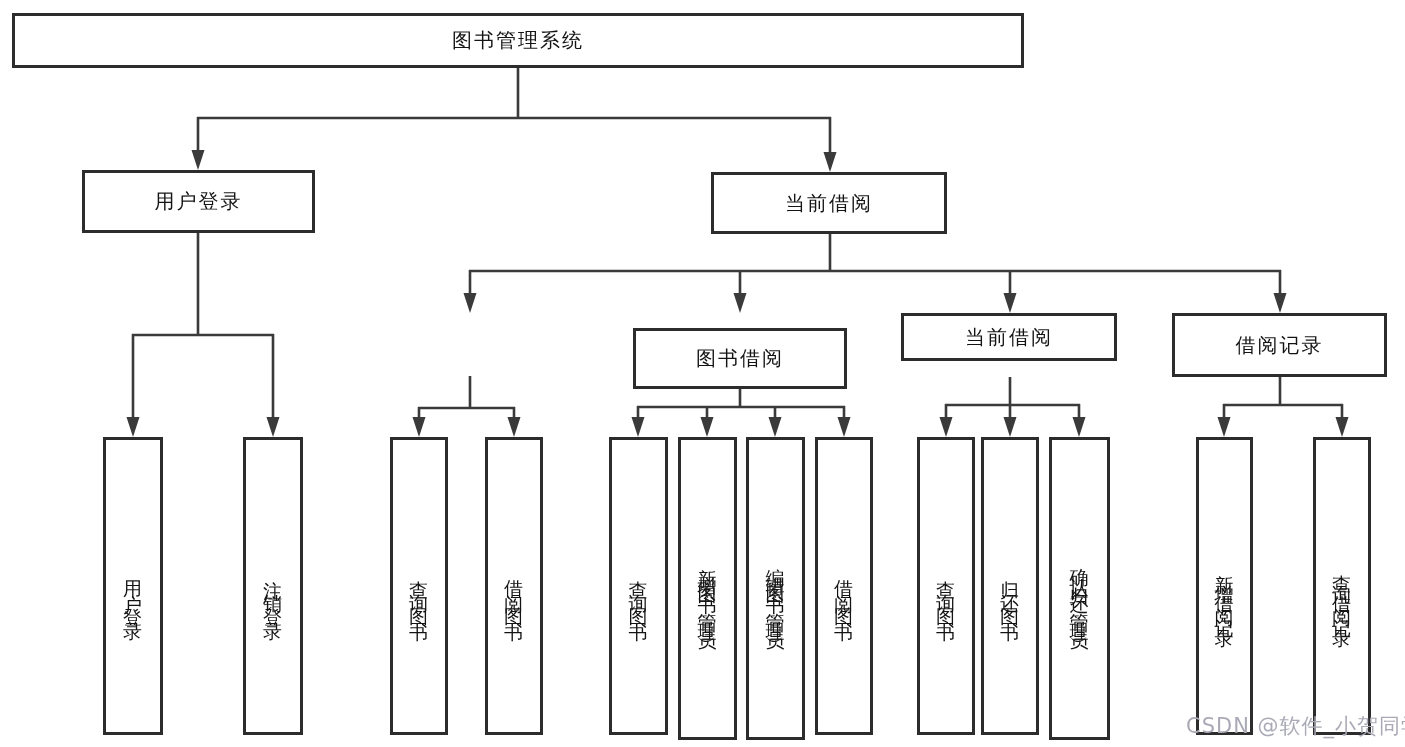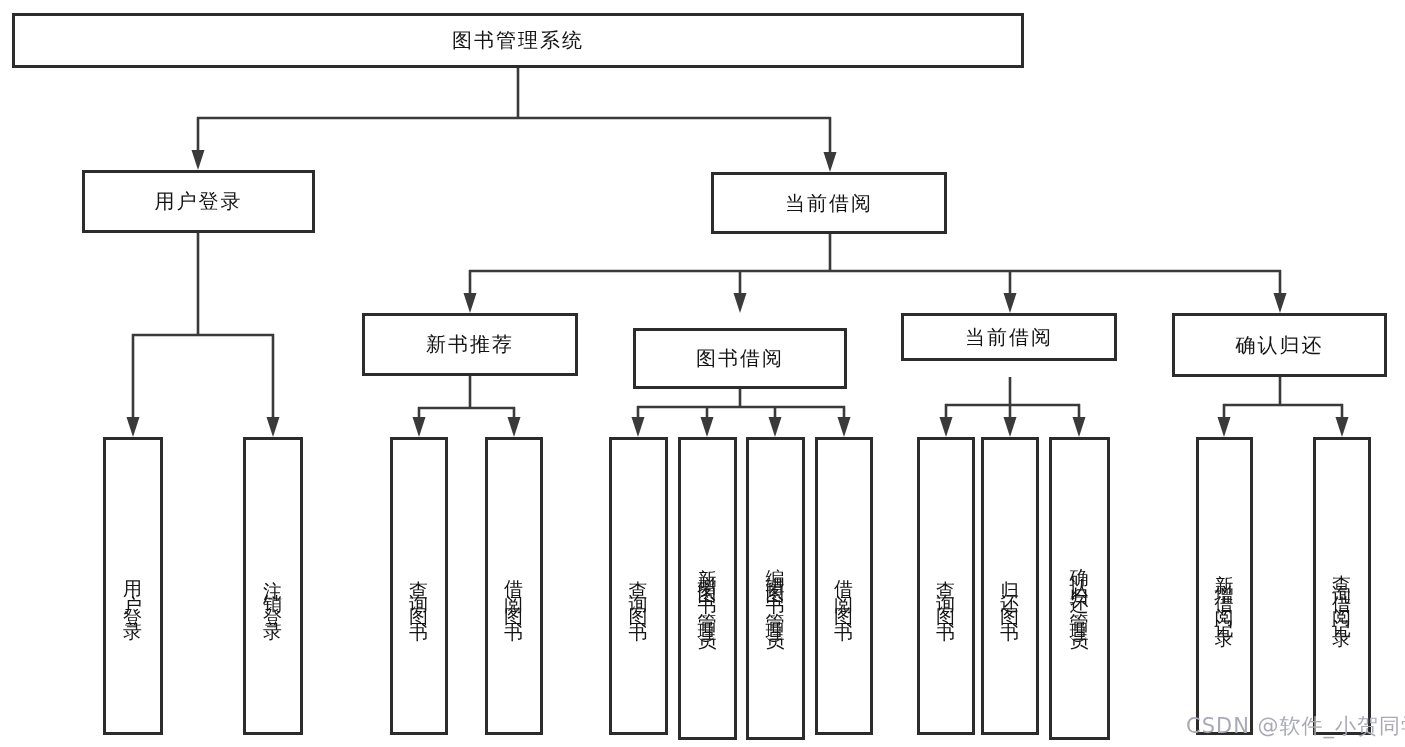--- a/index.html
+++ b/index.html
@@ -64,24 +64,23 @@
     <polygon class="ahead" points="1072.5,417 1085.5,417 1079,437"></polygon>
     <polygon class="ahead" points="1217.5,417 1230.5,417 1224,437"></polygon>
     <polygon class="ahead" points="1335.5,417 1348.5,417 1342,437"></polygon>
   </svg>
 
   <div class="hbox" style="left:12px;top:13px;width:1012px;height:55px">图书管理系统</div>
 
   <div class="hbox" style="left:82px;top:170px;width:233px;height:63px">用户登录</div>
   <div class="hbox" style="left:711px;top:172px;width:236px;height:62px">当前借阅</div>
 
-  <div class="hbox" style="left:362px;top:313px;width:216px;height:63px">新书推荐</div>
   <div class="hbox" style="left:633px;top:328px;width:214px;height:61px">图书借阅</div>
   <div class="hbox" style="left:901px;top:313px;width:216px;height:48px">当前借阅</div>
-  <div class="hbox" style="left:1172px;top:313px;width:215px;height:64px">确认归还</div>
+  <div class="hbox" style="left:1172px;top:313px;width:215px;height:64px">借阅记录</div>
 
   <div class="vbox sp14" style="left:103px;top:437px;width:60px;height:298px">用户登录</div>
   <div class="vbox sp14" style="left:243px;top:437px;width:60px;height:298px">注销登录</div>
 
   <div class="vbox sp14" style="left:390px;top:437px;width:58px;height:298px">查询图书</div>
   <div class="vbox sp14" style="left:485px;top:437px;width:58px;height:298px">借阅图书</div>
 
   <div class="vbox sp14" style="left:609px;top:437px;width:59px;height:298px">查询图书</div>
   <div class="vbox sp9" style="left:678px;top:437px;width:59px;height:303px">新增图书（管理员）</div>
   <div class="vbox sp9" style="left:746px;top:437px;width:59px;height:303px">编辑图书（管理员）</div>

